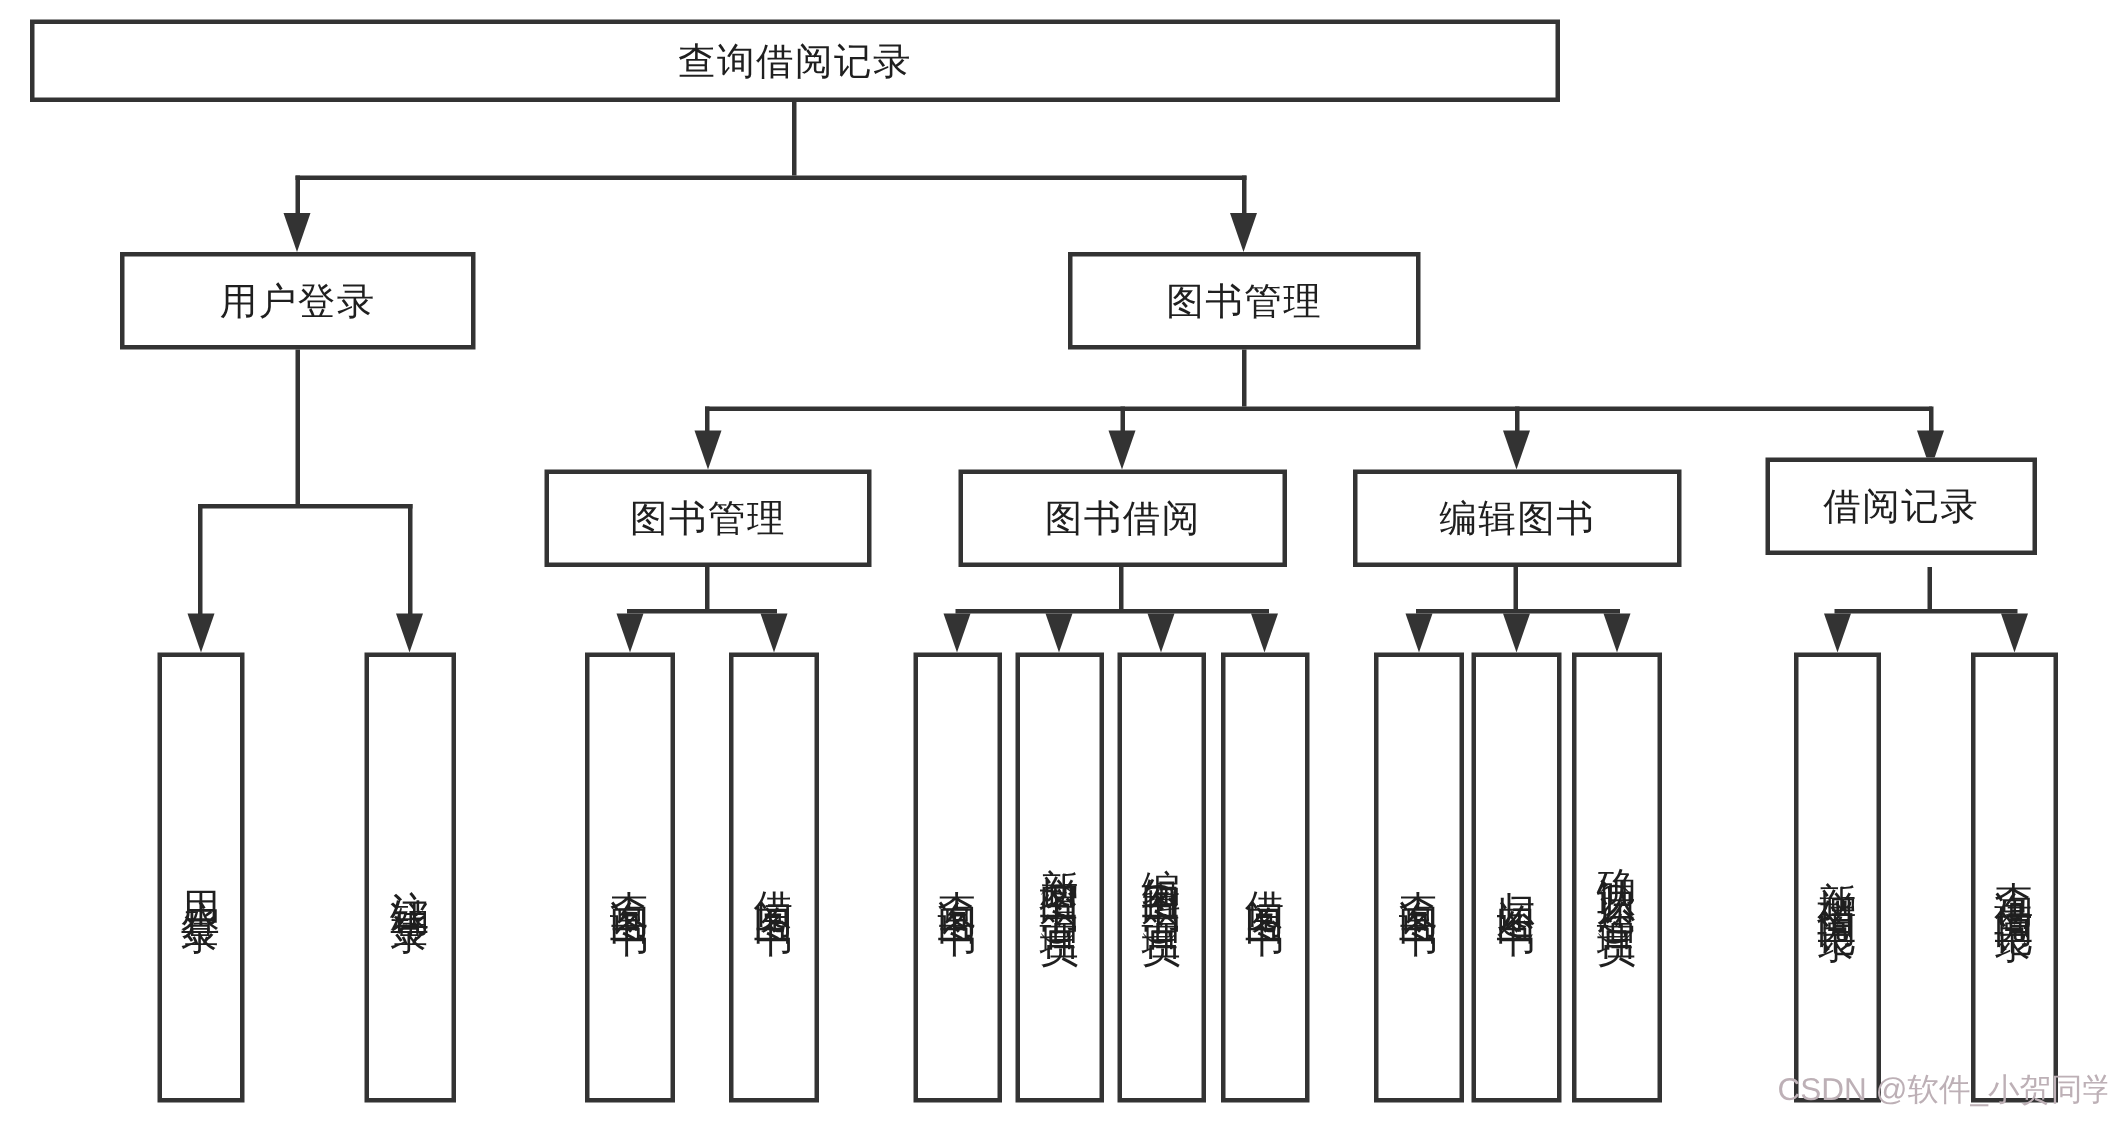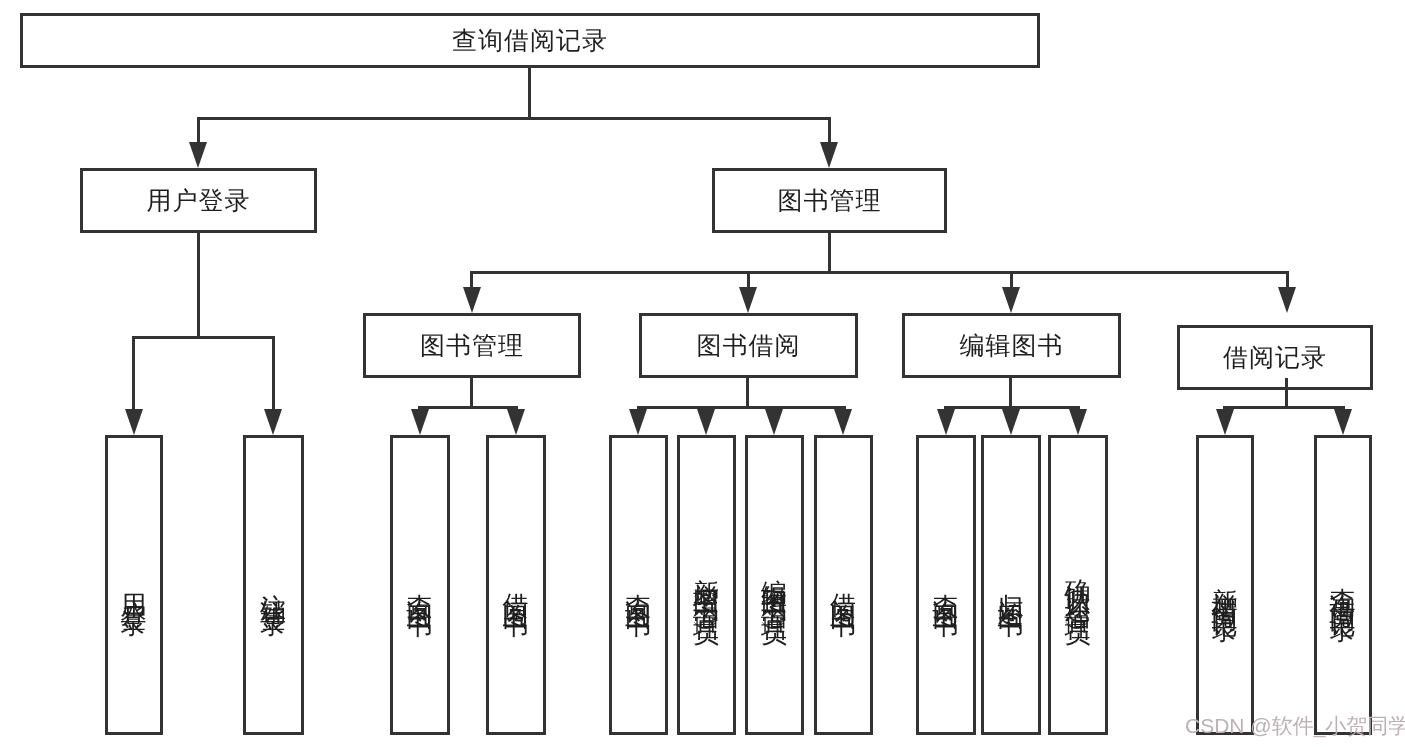--- a/index.html
+++ b/index.html
@@ -91,21 +91,21 @@
 
   <div class="box hnode" style="left:363px;top:313px;width:218px;height:65px;">
     <span>图书管理</span>
   </div>
   <div class="box hnode" style="left:639px;top:313px;width:219px;height:65px;font-family:Liberation Mono, monospace;">
     <span>图书借阅</span>
   </div>
   <div class="box hnode" style="left:902px;top:313px;width:219px;height:65px;">
     <span>编辑图书</span>
   </div>
-  <div class="box hnode" style="left:1177px;top:325px;width:196px;height:65px;">
+  <div class="box hnode" style="left:1177px;top:305px;width:181px;height:65px;">
     <span>借阅记录</span>
   </div>
 
   <div class="vline" style="left:470px;top:378px;height:30px;"></div>
   <div class="hline" style="left:418px;top:406px;width:100px;"></div>
   <div class="arrow" style="left:411px;top:409px;"></div>
   <div class="arrow" style="left:507px;top:409px;"></div>
 
   <div class="vline" style="left:746px;top:378px;height:30px;"></div>
   <div class="hline" style="left:637px;top:406px;width:209px;"></div>

